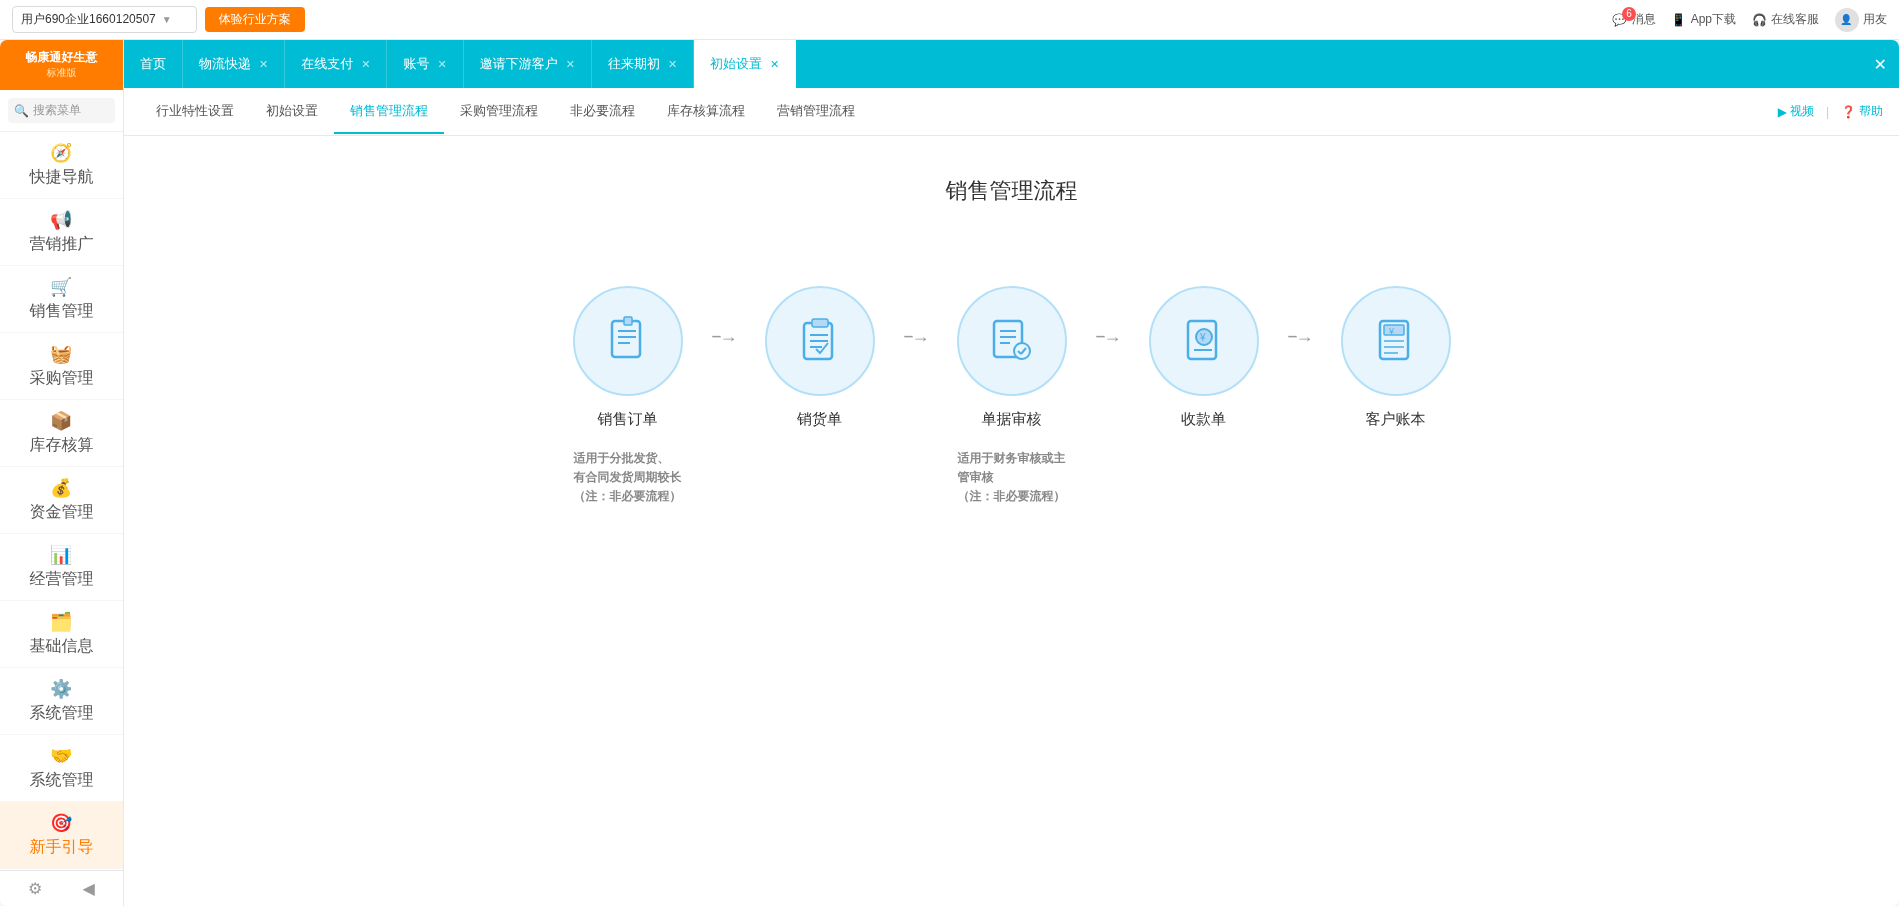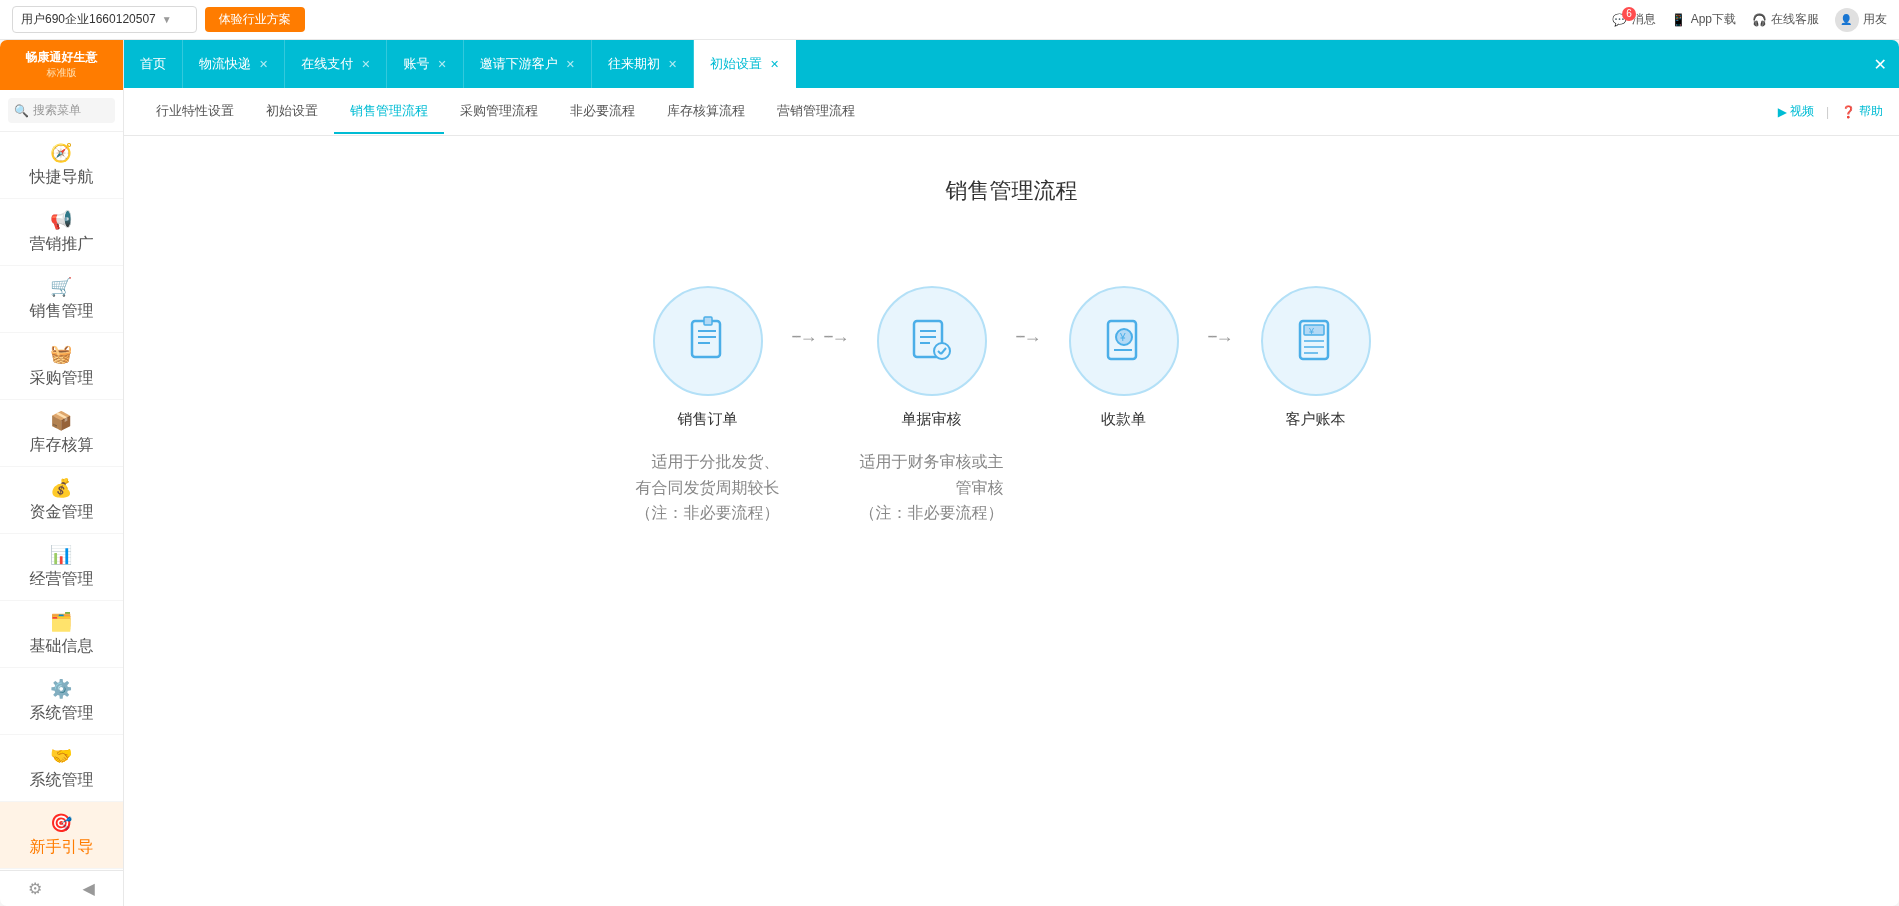--- a/index.html
+++ b/index.html
@@ -181,24 +181,25 @@
     }
     .flow-circle svg { width: 52px; height: 52px; }
     .flow-step-title {
       font-size: 15px;
       color: #333;
       font-weight: 500;
       margin-bottom: 20px;
       text-align: center;
     }
     .flow-step-desc {
-      font-size: 16px;
+      font-size: 12px;
       color: #888;
-      text-align: right;
+      text-align: left;
       line-height: 1.6;
+      font-weight: bold;
     }
     .flow-arrow {
       display: flex;
       align-items: center;
       margin-top: 40px;
       color: #999;
       font-size: 18px;
       letter-spacing: -2px;
       padding: 0 4px;
     }
@@ -381,20 +382,34 @@
     <line x1="16" y1="28" x2="28" y2="28" stroke="#4baee8" stroke-width="2"></line>
     <rect x="22" y="2" width="8" height="8" rx="1" fill="#b3d9f5" stroke="#4baee8" stroke-width="1.5"></rect>
   </svg>
     </div>
     <div class="flow-step-title">销售订单</div>
     <div class="flow-step-desc">适用于分批发货、<br>有合同发货周期较长<br>（注：非必要流程）</div>
   </div>
           <div class="flow-arrow">
             <span>--→</span>
           </div>
+          <div class="flow-step">
+    <div class="flow-circle">
+      <svg viewBox="0 0 52 52" fill="none" xmlns="http://www.w3.org/2000/svg">
+    <rect x="10" y="8" width="28" height="36" rx="3" stroke="#4baee8" stroke-width="2.5" fill="#e8f5fd"></rect>
+    <rect x="18" y="4" width="16" height="8" rx="2" fill="#b3d9f5" stroke="#4baee8" stroke-width="1.5"></rect>
+    <line x1="16" y1="20" x2="34" y2="20" stroke="#4baee8" stroke-width="2"></line>
+    <line x1="16" y1="26" x2="34" y2="26" stroke="#4baee8" stroke-width="2"></line>
+    <line x1="16" y1="32" x2="28" y2="32" stroke="#4baee8" stroke-width="2"></line>
+    <polyline points="22,34 26,38 34,28" stroke="#4baee8" stroke-width="2" fill="none"></polyline>
+  </svg>
+    </div>
+    <div class="flow-step-title">销货单</div>
+    <div class="flow-step-desc"></div>
+  </div>
           <div class="flow-arrow">
             <span>--→</span>
           </div>
           <div class="flow-step">
     <div class="flow-circle">
       <svg viewBox="0 0 52 52" fill="none" xmlns="http://www.w3.org/2000/svg">
     <rect x="8" y="6" width="28" height="36" rx="3" stroke="#4baee8" stroke-width="2.5" fill="#e8f5fd"></rect>
     <line x1="14" y1="16" x2="30" y2="16" stroke="#4baee8" stroke-width="2"></line>
     <line x1="14" y1="22" x2="30" y2="22" stroke="#4baee8" stroke-width="2"></line>
     <line x1="14" y1="28" x2="24" y2="28" stroke="#4baee8" stroke-width="2"></line>

